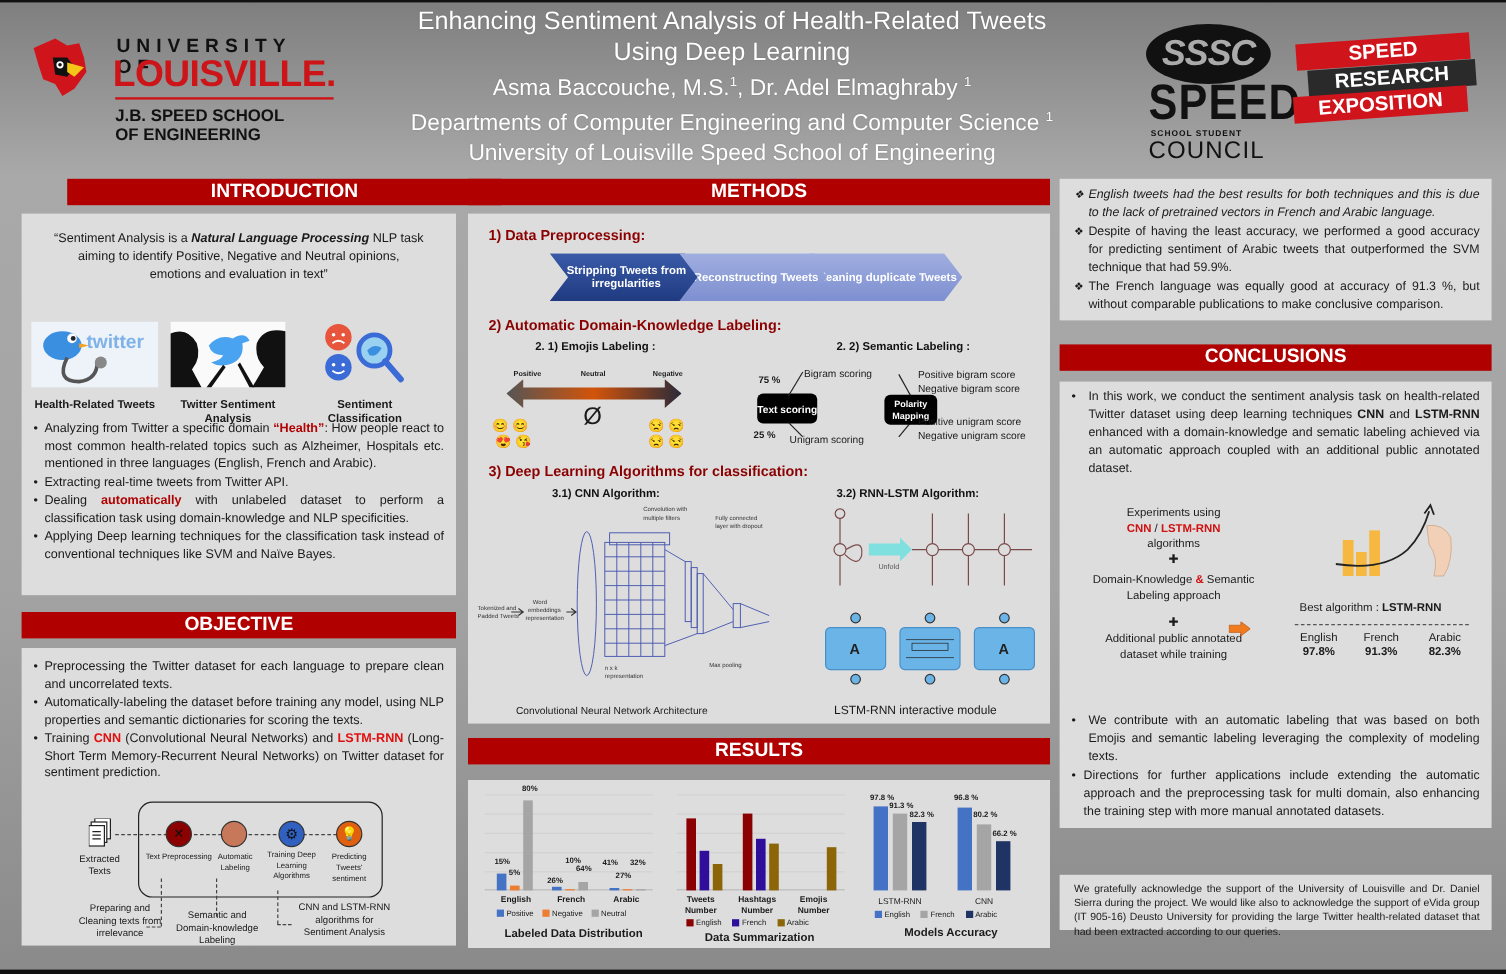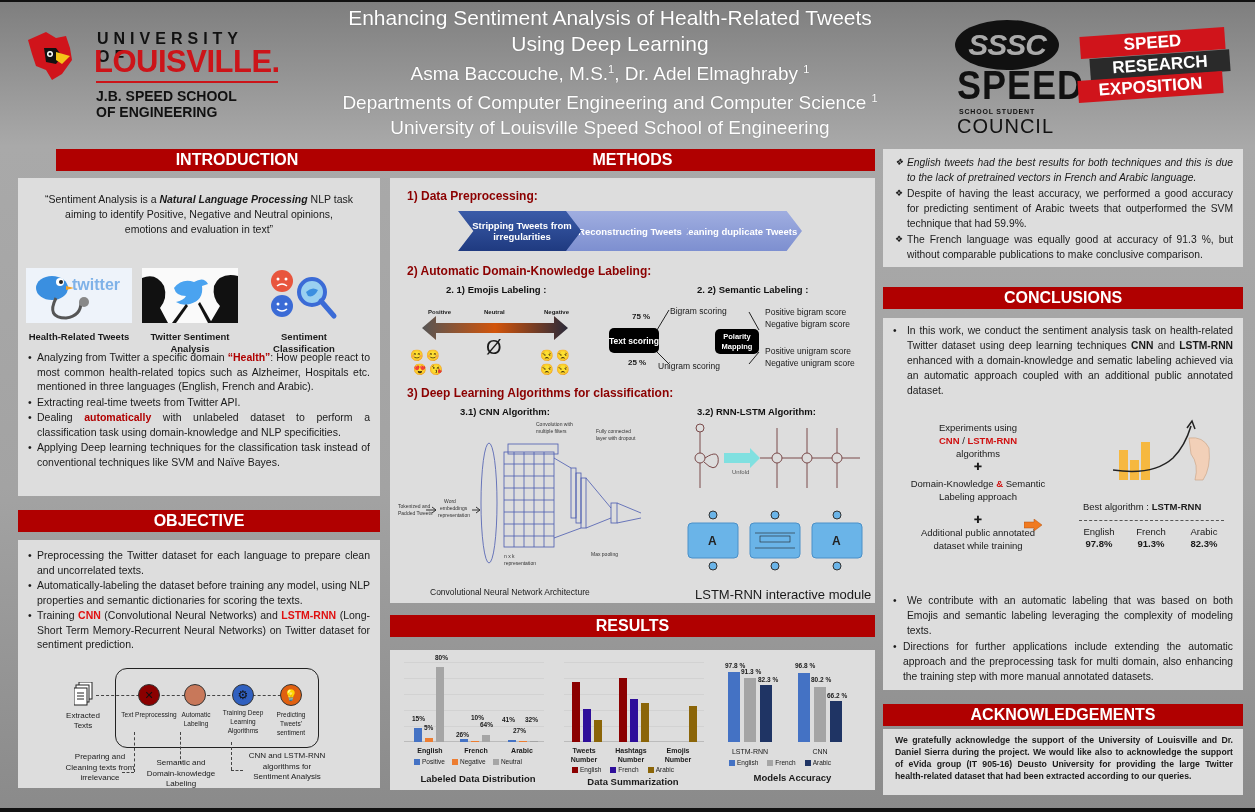--- a/index.html
+++ b/index.html
@@ -69,21 +69,21 @@
   .legend span.sw { display: inline-block; width: 6px; height: 6px; margin-right: 2px; vertical-align: middle; }
   .chart-title { position: absolute; font-size: 9.5px; font-weight: bold; text-align: center; }
   .gridline { position: absolute; left: 0; right: 0; height: 1px; background: #d2d2d2; }
 
   .chev { position: absolute; height: 40px; color: #fff; font-weight: bold; font-size: 9.5px; line-height: 11px; text-align: center; display: flex; align-items: center; justify-content: center; clip-path: polygon(0 0, 88% 0, 100% 50%, 88% 100%, 0 100%, 12% 50%); }
 
   .sub-h { position: absolute; font-weight: bold; font-size: 12px; color: #8b0000; }
   .sub-h2 { position: absolute; font-weight: bold; font-size: 9.5px; color: #111; }
   .small { font-size: 8.5px; }
   .tiny { font-size: 6px; }
-  .box-black { position: absolute; background: #000; color: #fff; font-weight: bold; border-radius: 5px; text-align: center; font-size: 8.5px; line-height: 10px; display:flex; align-items:center; justify-content:center; }
+  .box-black { position: absolute; background: #000; color: #fff; font-weight: bold; border-radius: 5px; text-align: center; font-size: 8.5px; line-height: 10px; display:flex; align-items:center; justify-content:center;margin-left:22px; }
 </style>
 </head>
 <body>
 
 <div class="poster">
 
   <div class="header">
     <div class="uofl-logo">
       <svg class="cardinal" viewBox="0 0 48 52">
         <path d="M2 10 L20 2 L30 8 L40 6 L44 18 L46 30 L36 44 L26 50 L20 40 L10 36 L6 24 Z" fill="#d0141b"></path>
@@ -357,21 +357,21 @@
           <line x1="75" y1="130" x2="115" y2="130"></line>
           <rect x="80" y="118" width="30" height="6"></rect>
         </g>
       <circle cx="33" cy="97" r="4" fill="#6ab4e8" stroke="#333"></circle>
         <circle cx="95" cy="97" r="4" fill="#6ab4e8" stroke="#333"></circle>
         <circle cx="157" cy="97" r="4" fill="#6ab4e8" stroke="#333"></circle>
       <circle cx="33" cy="148" r="4" fill="#6ab4e8" stroke="#333"></circle>
         <circle cx="95" cy="148" r="4" fill="#6ab4e8" stroke="#333"></circle>
         <circle cx="157" cy="148" r="4" fill="#6ab4e8" stroke="#333"></circle>
     </svg>
-    <div style="position:absolute; left:305px; top:409px; font-size:13px;">LSTM-RNN interactive module</div>
+    <div style="position:absolute; left:305px; top:409px; font-size:10px;">LSTM-RNN interactive module</div>
   </div>
 
   <div class="section-header" style="left:390px; top:615px; width:485px;">RESULTS</div>
   <div class="panel" style="left:390px; top:650px; width:485px; height:140px;">
 
     <div class="chart" style="left:168px; top:0; width:150px; height:140px;">
       <div class="chart-area" style="left:6px; top:12px; width:140px; height:80px;">
         <div class="gridline" style="top:0;"></div>
           <div class="gridline" style="top:16px;"></div>
           <div class="gridline" style="top:32px;"></div>
@@ -505,22 +505,21 @@
       <div style="position:absolute; left:52px; width:40px; text-align:center;"><div>French</div><b>91.3%</b></div>
       <div style="position:absolute; left:105px; width:40px; text-align:center;"><div>Arabic</div><b>82.3%</b></div>
     </div>
 
     <ul class="bullets" style="position:absolute; left:10px; top:275px; width:340px; font-size:10.3px; line-height:15px;">
       <li style="padding-left:14px;"><span>We contribute with an automatic labeling that was based on both Emojis and semantic labeling leveraging the complexity of modeling texts.</span></li>
       <li style="padding-left:10px;"><span>Directions for further applications include extending the automatic approach and the preprocessing task for multi domain, also enhancing the training step with more manual annotated datasets.</span></li>
     </ul>
   </div>
 
-  <div class="section-header" style="left:883px; top:704px; width:360px;">ACKNOWLEDGEMENTS</div>
-  <div class="panel" style="left:883px; top:729px; width:360px; height:66px;font-weight:bold;">
+  <div class="panel" style="left:883px; top:729px; width:360px; height:46px;">
     <div style="position:absolute; left:12px; top:5px; width:338px; font-size:8.7px; line-height:12px; text-align:justify;">We gratefully acknowledge the support of the University of Louisville and Dr. Daniel Sierra during the project. We would like also to acknowledge the support of eVida group (IT 905-16) Deusto University for providing the large Twitter health-related dataset that had been extracted according to our queries.</div>
   </div>
 
   <div style="position:absolute; left:0; bottom:0; width:1255px; height:4px; background:#111;"></div>
   <div style="position:absolute; left:0; top:0; width:1255px; height:2px; background:#111;"></div>
 </div>
 
 <style>
   .diamond::before { content: "❖" !important; font-size: 9px; }
 </style>

